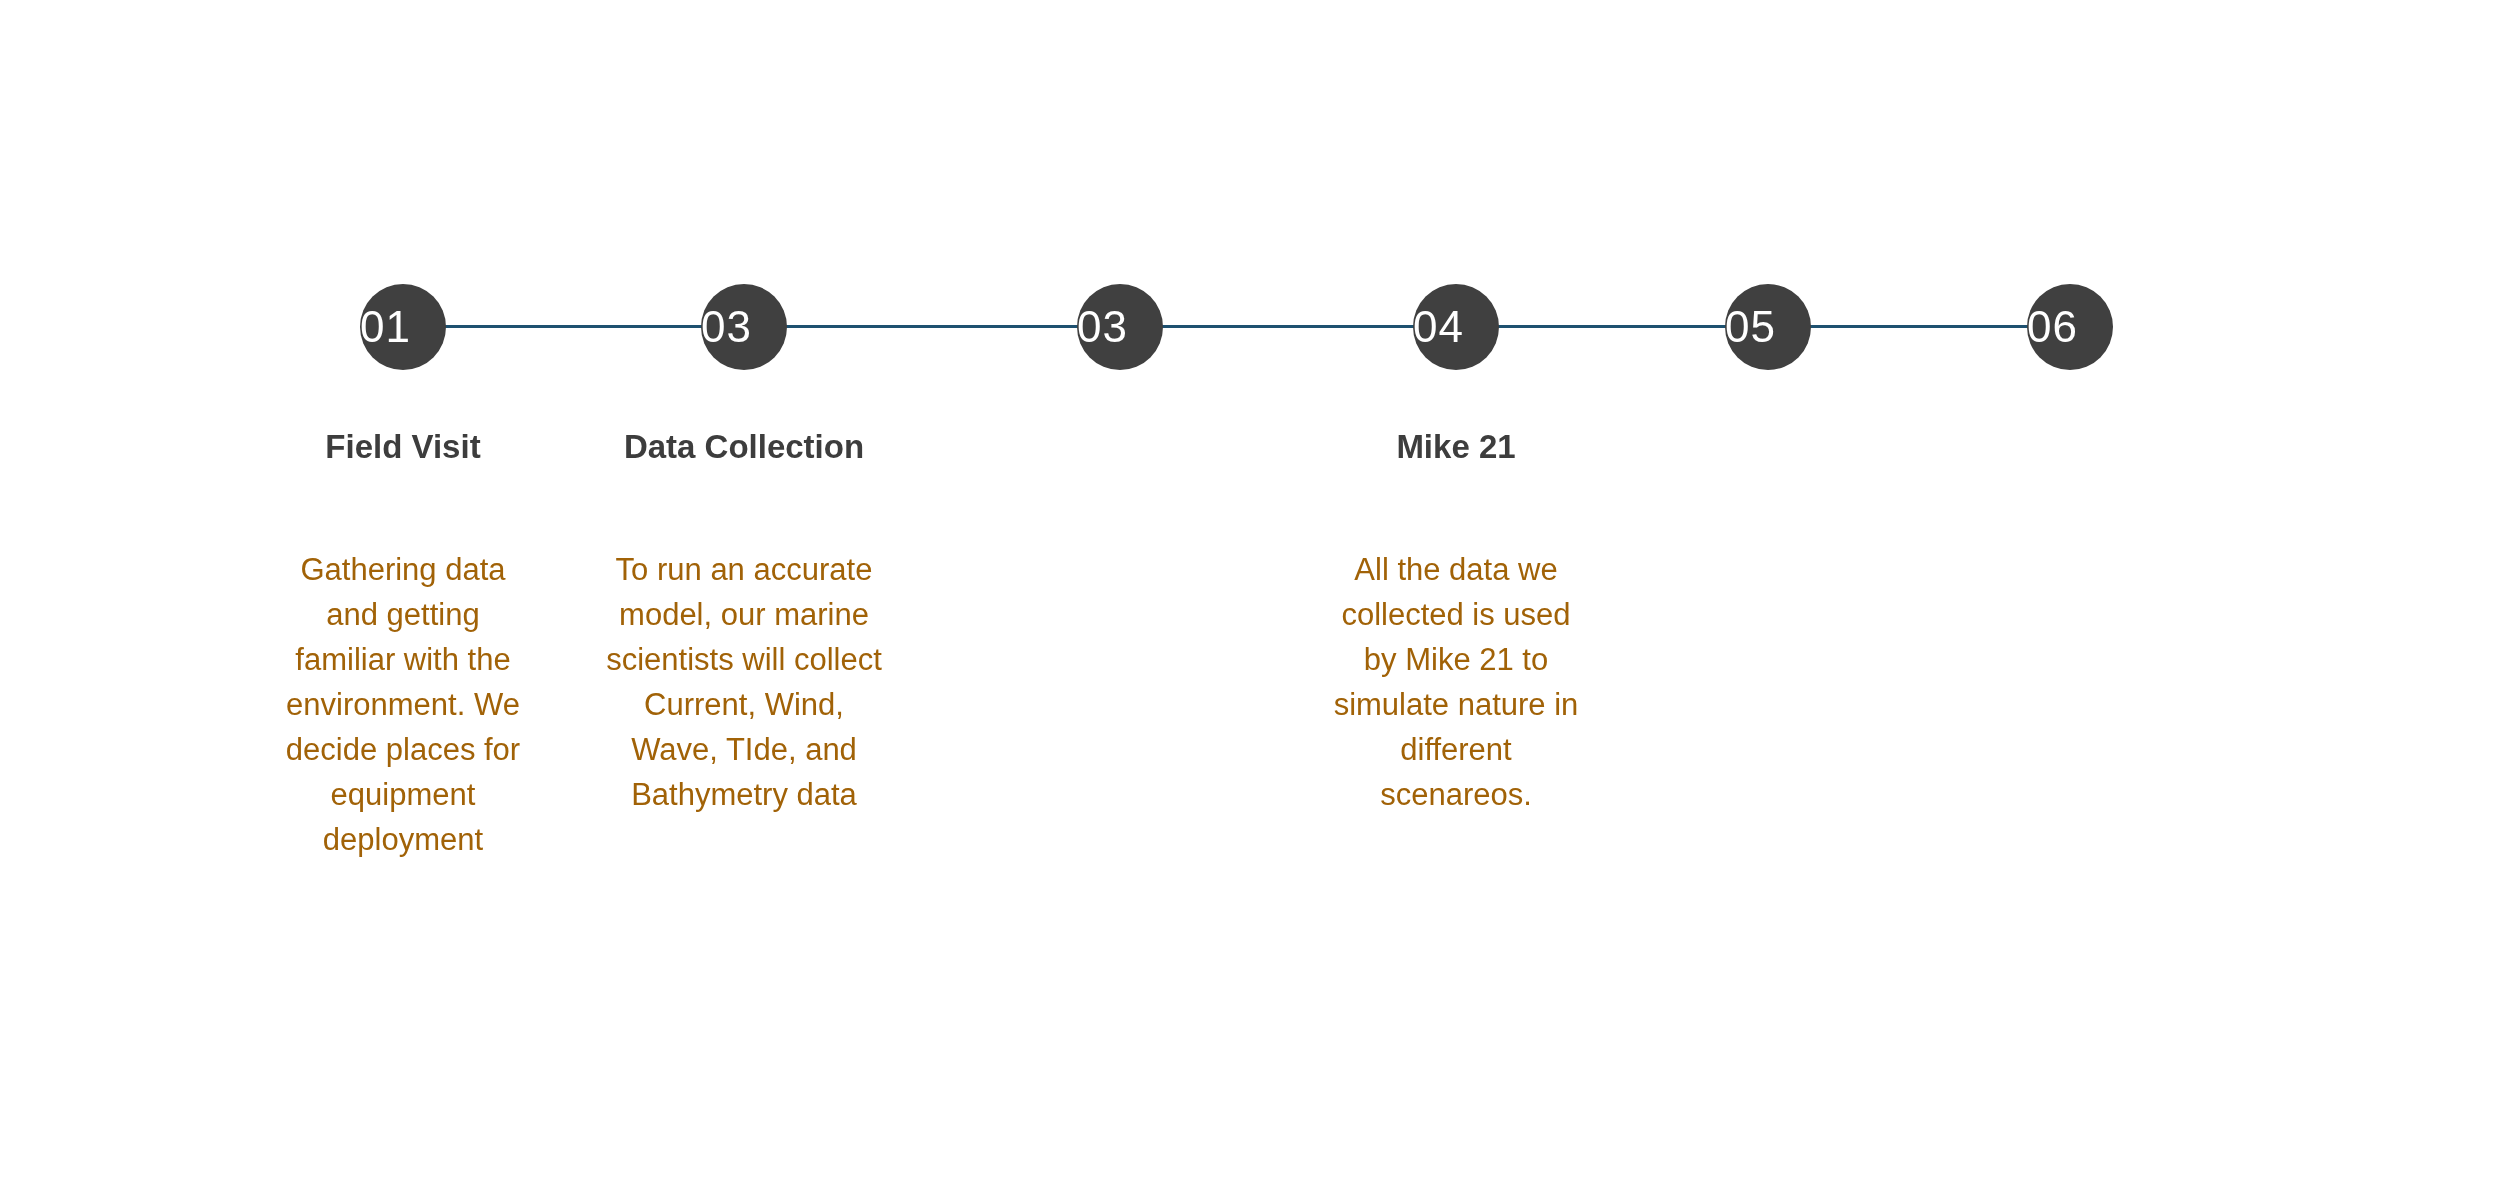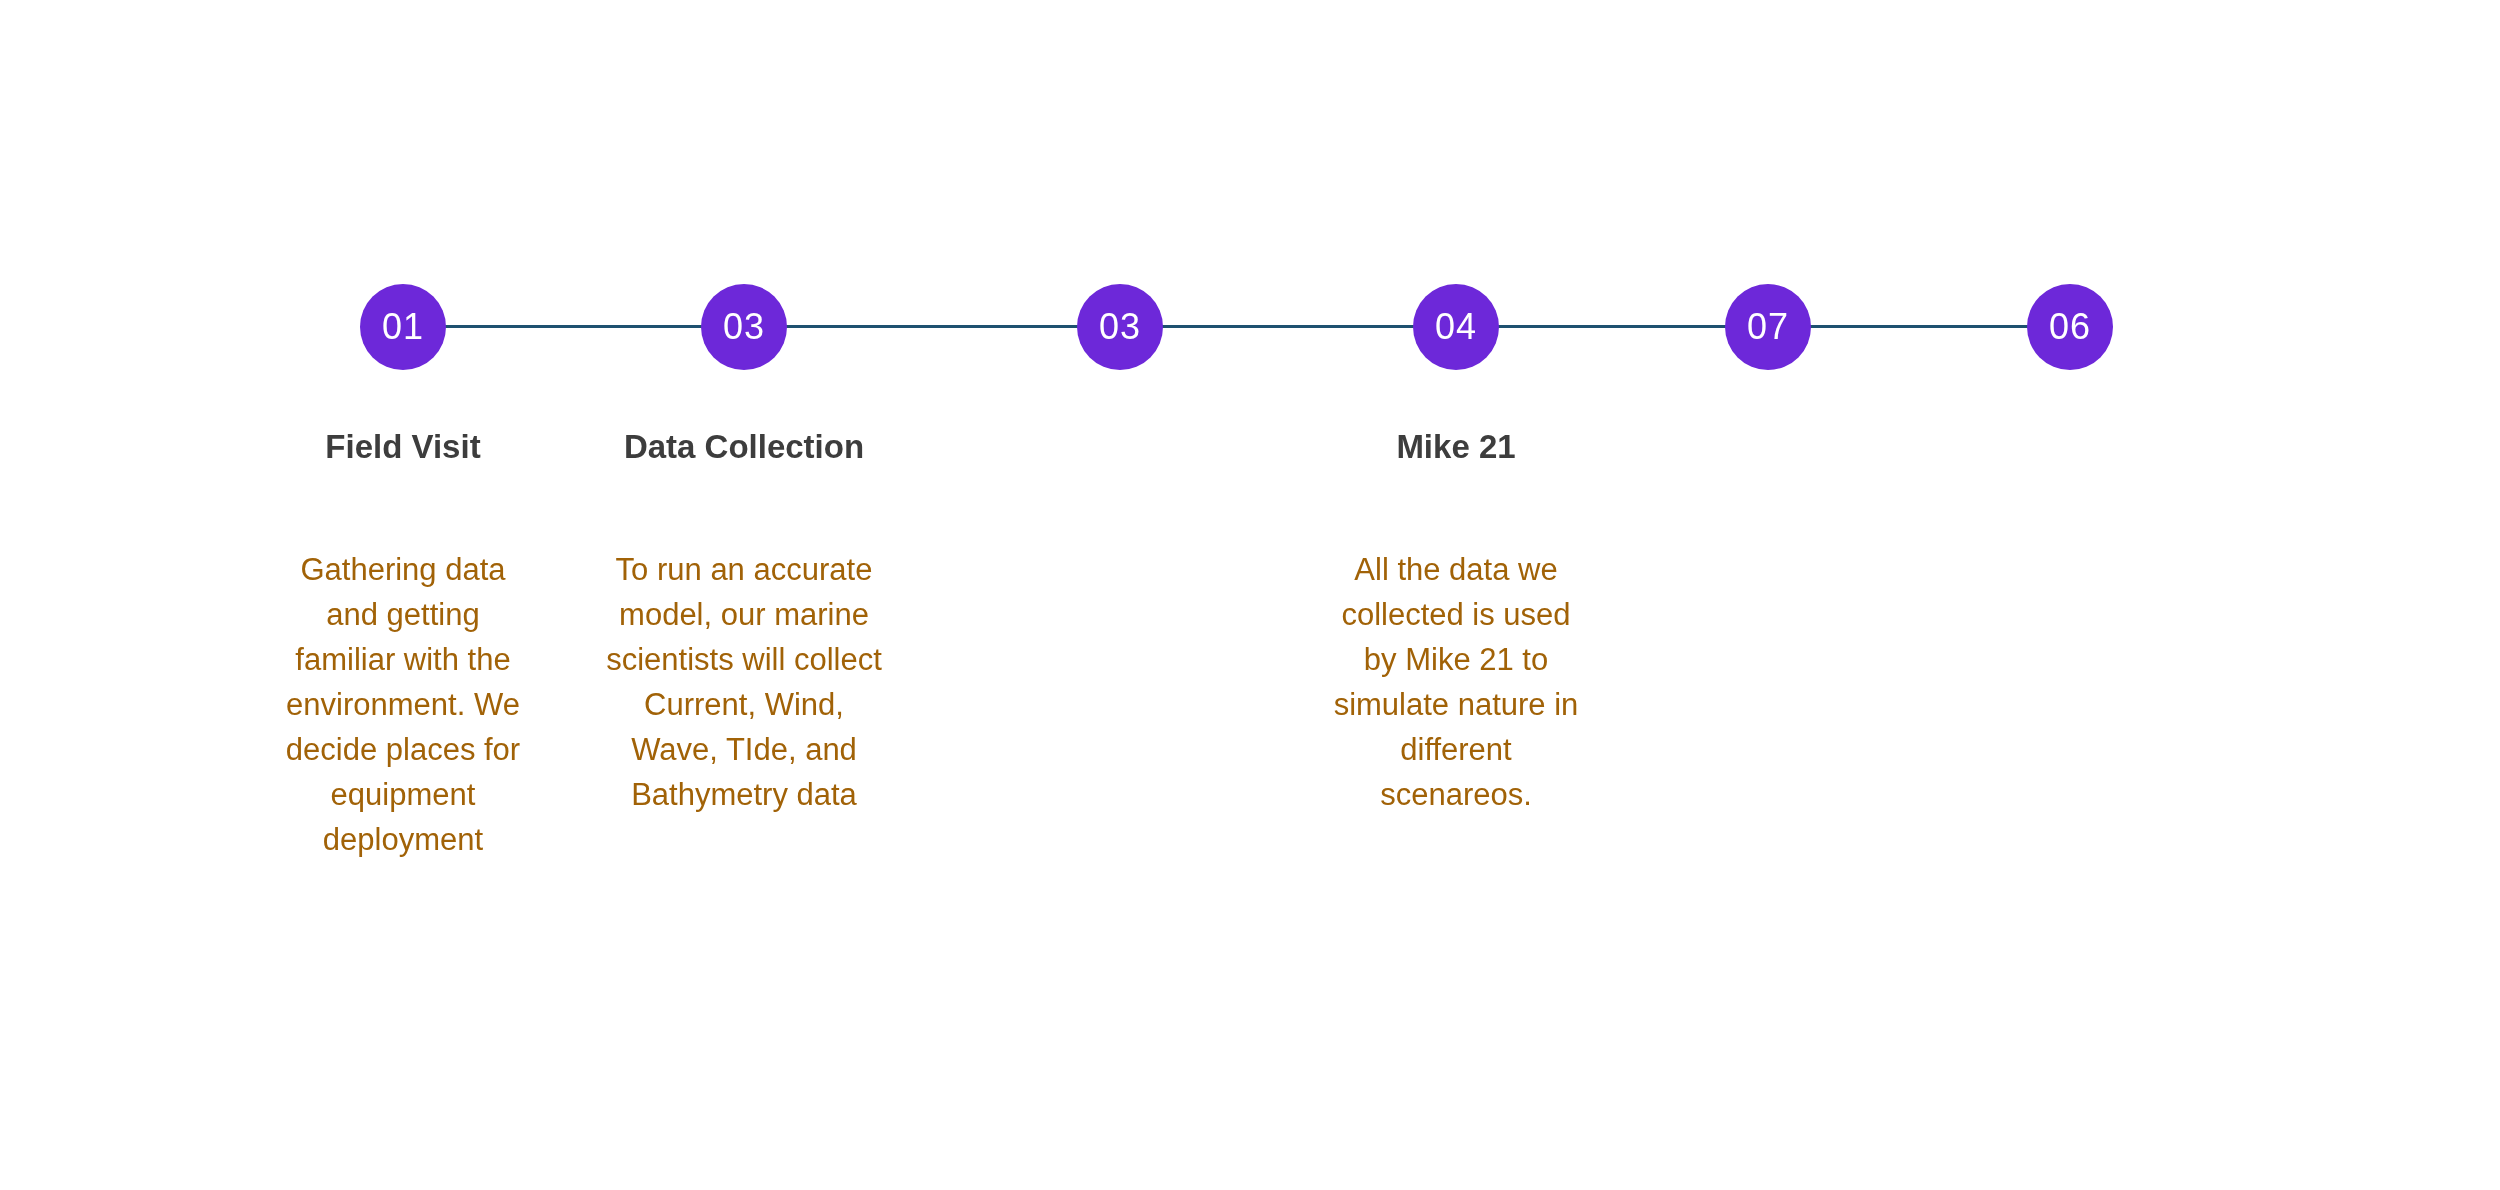--- a/index.html
+++ b/index.html
@@ -27,26 +27,26 @@
     z-index: 1;
   }
 
   
   .node {
     position: absolute;
     top: 284px;
     width: 86px;
     height: 86px;
     border-radius: 50%;
-    background: #6d28d9;
+    background: #404040;
     color: #ffffff;
     display: flex;
     align-items: center;
-    justify-content: center;
-    font-size: 36px;
+    justify-content: flex-start;
+    font-size: 44px;
     letter-spacing: 1px;
     z-index: 2;
   }
   .node-1 { left: 360px; }
   .node-2 { left: 701px; }
   .node-3 { left: 1077px; }
   .node-4 { left: 1413px; }
   .node-5 { left: 1725px; }
   .node-6 { left: 2027px; }
 
@@ -92,21 +92,21 @@
   <div class="node node-2">
     <span>03</span>
   </div>
   <div class="node node-3">
     <span>03</span>
   </div>
   <div class="node node-4">
     <span>04</span>
   </div>
   <div class="node node-5">
-    <span>07</span>
+    <span>05</span>
   </div>
   <div class="node node-6">
     <span>06</span>
   </div>
 
   <div class="col col-1">
     <div class="step-title">Field Visit</div>
     <div class="step-desc">Gathering data
 and getting
 familiar with the

